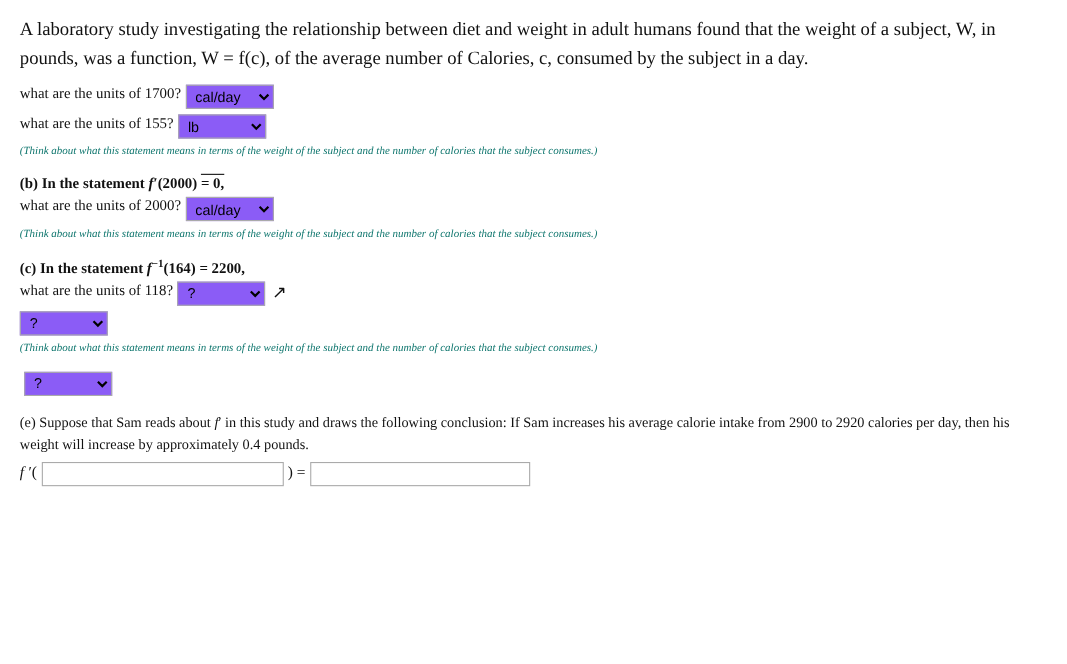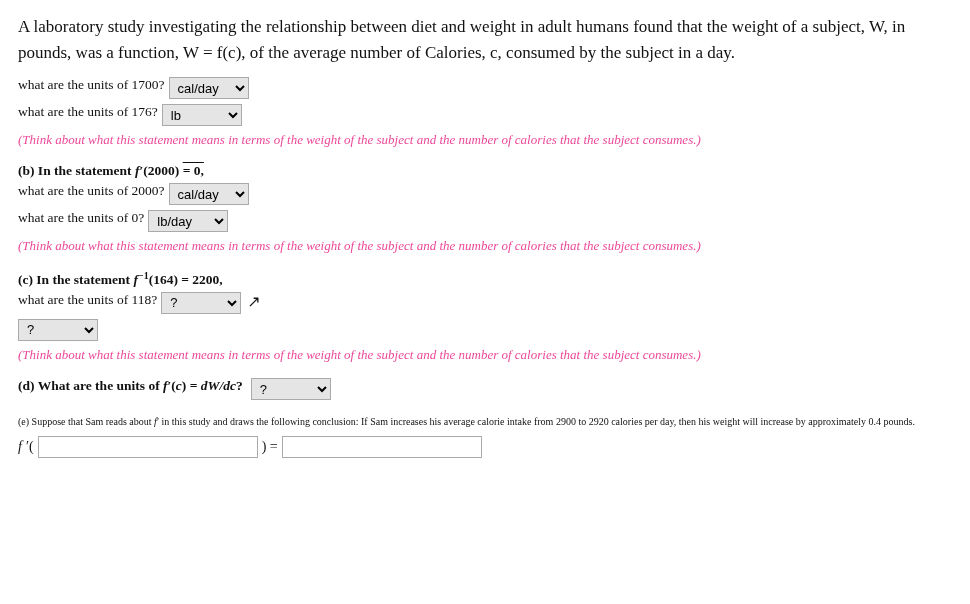--- a/index.html
+++ b/index.html
@@ -27,45 +27,45 @@
     }
     .question-line {
       display: flex;
       gap: 4px;
       margin-bottom: 5px;
       font-size: 13.5px;
       flex-wrap: wrap;
     }
     .italic-note {
       font-style: italic;
-      font-size: 13px;
-      color: #ec4899;
+      font-size: 10px;
+      color: #0f766e;
       margin-bottom: 4px;
       margin-top: 0;
       line-height: 1.4;
     }
     select {
       font-size: 13px;
       padding: 1px 4px;
       border: 1px solid #aaa;
-      background: #e5e5e5;
+      background: #8b5cf6;
       height: 22px;
       min-width: 80px;
     }
     input[type="text"] {
       font-size: 13px;
       border: 1px solid #aaa;
       padding: 2px 5px;
       height: 22px;
     }
     .inline-math {
       font-style: italic;
     }
     .part-e-text {
-      font-size: 10px;
+      font-size: 13px;
       line-height: 1.55;
       margin-bottom: 6px;
     }
     .fp-line {
       display: flex;
       align-items: center;
       gap: 4px;
       font-size: 14px;
       margin-top: 4px;
     }
@@ -88,21 +88,21 @@
     <select>
       <option selected="">cal/day</option>
       <option>lb</option>
       <option>lb/day</option>
       <option>cal</option>
       <option>?</option>
     </select>
     <span></span>
   </div>
   <div class="question-line">
-    <span>what are the units of 176?</span>
+    <span>what are the units of 155?</span>
     <select>
       <option selected="">lb</option>
       <option>cal/day</option>
       <option>lb/day</option>
       <option>cal</option>
       <option>?</option>
     </select>
   </div>
   <div class="italic-note">(Think about what this statement means in terms of the weight of the subject and the number of calories that the subject consumes.)</div>
 </div>
@@ -110,30 +110,20 @@
 <div class="section">
   <div class="section-label">
     <span>(b) In the statement <span class="inline-math">f</span>′(2000) <span style="text-decoration: overline; font-style:normal;">= 0,</span></span>
   </div>
   <div class="question-line">
     <span>what are the units of 2000?</span>
     <select>
       <option selected="">cal/day</option>
       <option>lb</option>
       <option>lb/day</option>
-      <option>cal</option>
-      <option>?</option>
-    </select>
-  </div>
-  <div class="question-line">
-    <span>what are the units of 0?</span>
-    <select>
-      <option>lb</option>
-      <option>cal/day</option>
-      <option selected="">lb/day</option>
       <option>cal</option>
       <option>?</option>
     </select>
   </div>
   <div class="italic-note">(Think about what this statement means in terms of the weight of the subject and the number of calories that the subject consumes.)</div>
 </div>
 
 <div class="section">
   <div class="section-label">
     <span>(c) In the statement <span class="inline-math">f</span><sup>−1</sup>(164) = 2200,</span>
@@ -156,21 +146,20 @@
       <option>cal/day</option>
       <option>lb/day</option>
       <option>cal</option>
     </select>
   </div>
   <div class="italic-note">(Think about what this statement means in terms of the weight of the subject and the number of calories that the subject consumes.)</div>
 </div>
 
 <div class="section">
   <div class="question-line">
-    <span class="section-label">(d) What are the units of <span class="inline-math">f</span>′(<span class="inline-math">c</span>) = <span class="inline-math">dW/dc</span>?</span>
     <select style="margin-left:4px;">
       <option selected="">?</option>
       <option>lb/cal</option>
       <option>lb/day</option>
       <option>cal/day</option>
       <option>lb</option>
     </select>
   </div>
 </div>
 

